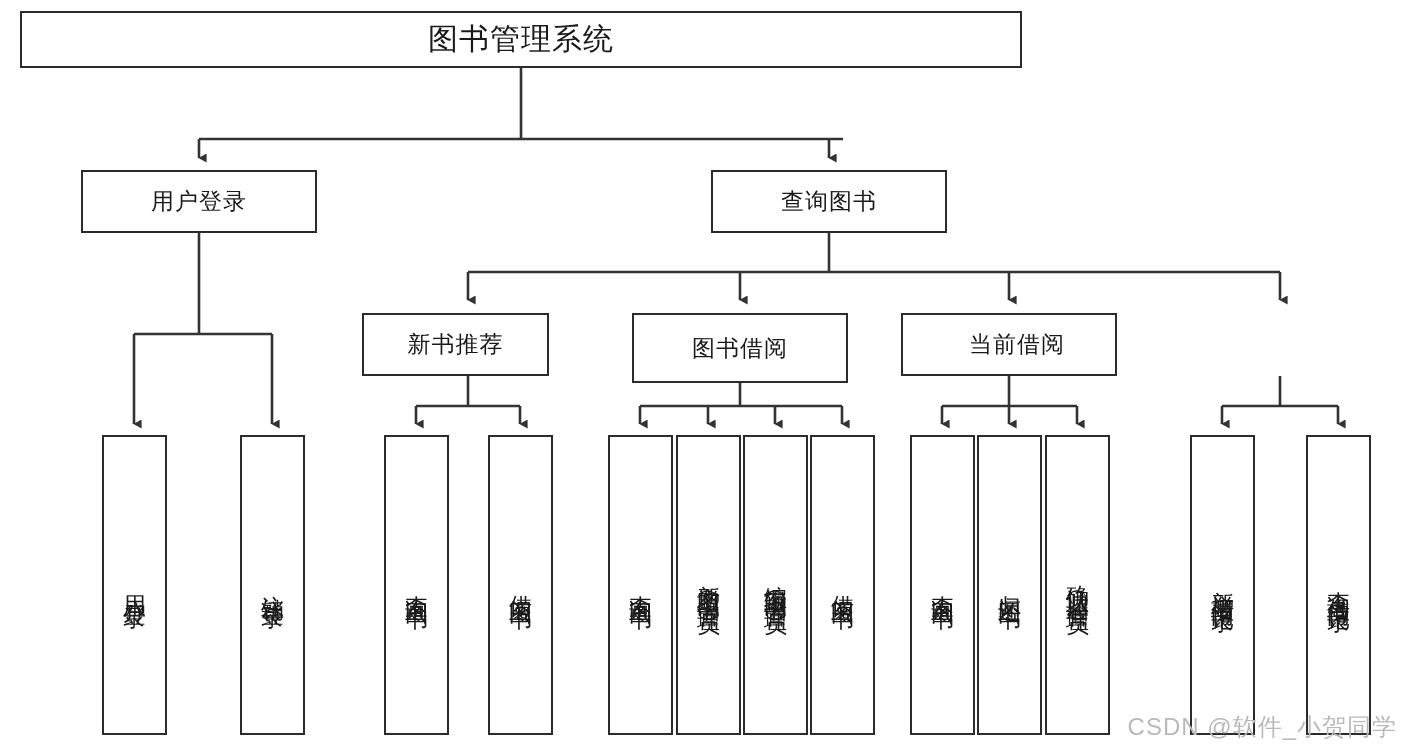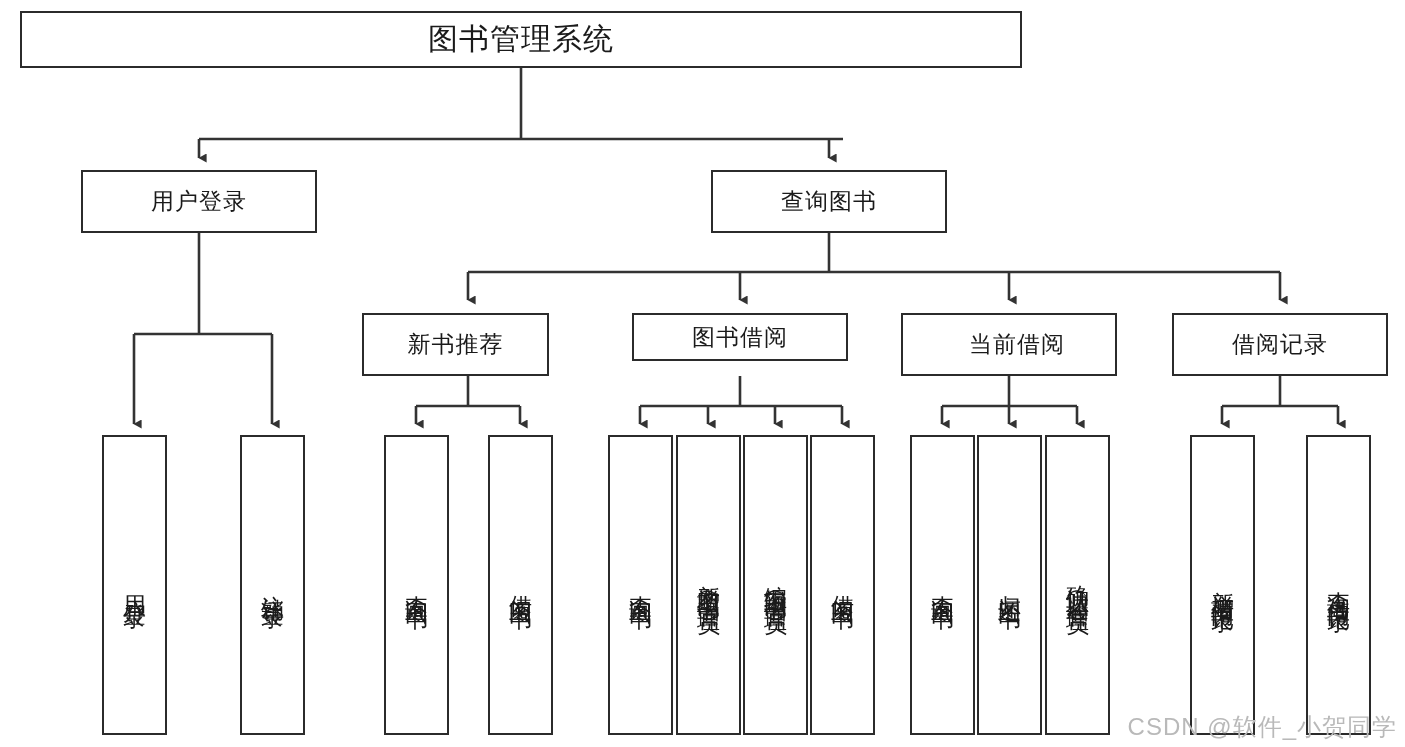--- a/index.html
+++ b/index.html
@@ -113,28 +113,25 @@
   <div class="node h" style="left:81px;top:170px;width:236px;height:63px;">
     <span>用户登录</span>
   </div>
   <div class="node h" style="left:711px;top:170px;width:236px;height:63px;">
     <span>查询图书</span>
   </div>
 
   <div class="node h" style="left:362px;top:313px;width:187px;height:63px;">
     <span>新书推荐</span>
   </div>
-  <div class="node h" style="left:632px;top:313px;width:216px;height:48px;">
+  <div class="node h" style="left:632px;top:313px;width:216px;height:70px;">
     <span>图书借阅</span>
   </div>
   <div class="node h" style="left:901px;top:313px;width:216px;height:63px;padding-left:16px;">
     <span>当前借阅</span>
-  </div>
-  <div class="node h" style="left:1172px;top:313px;width:216px;height:63px;">
-    <span>借阅记录</span>
   </div>
 
   <div class="node v" style="left:102px;top:435px;width:65px;height:300px;">
     <span class="vtxt">用户登录</span>
   </div>
   <div class="node v" style="left:240px;top:435px;width:65px;height:300px;">
     <span class="vtxt">注销登录</span>
   </div>
 
   <div class="node v" style="left:384px;top:435px;width:65px;height:300px;">

